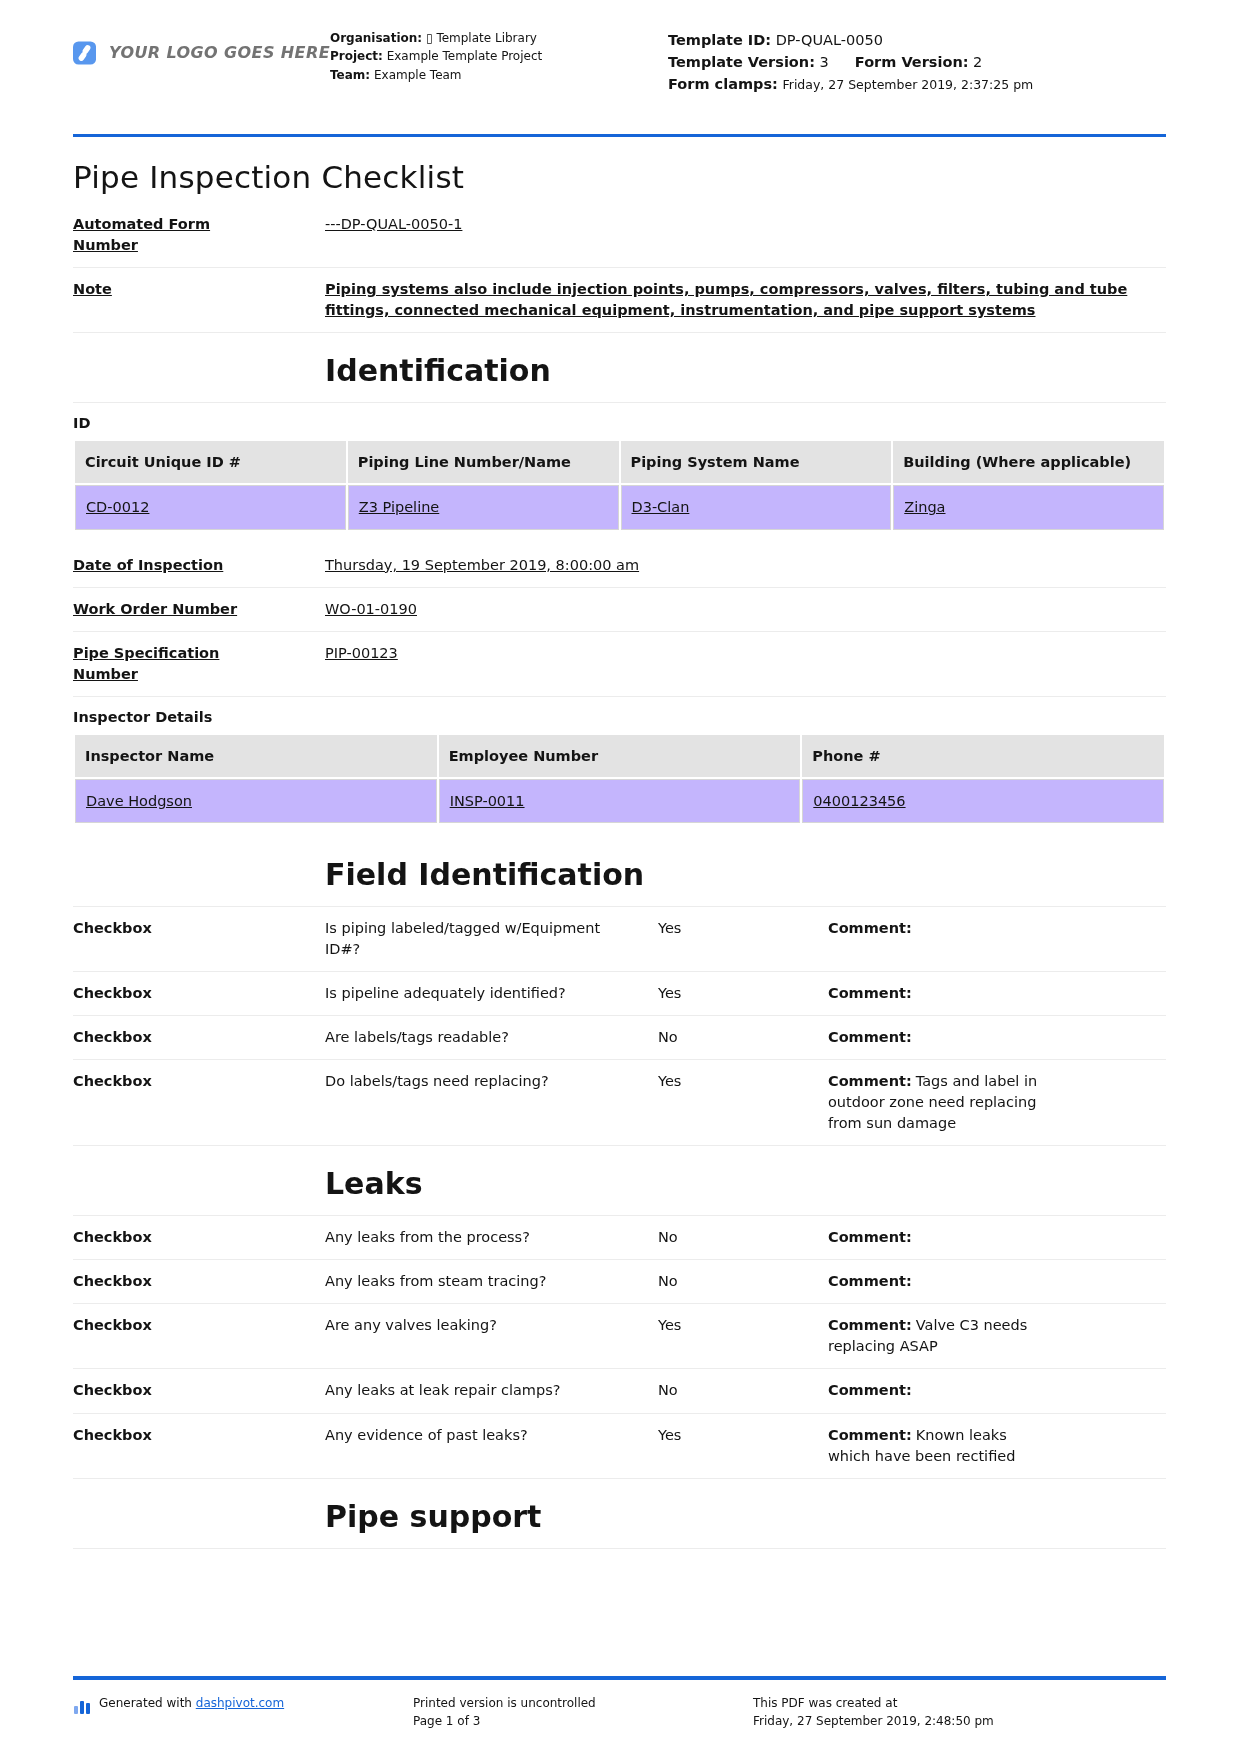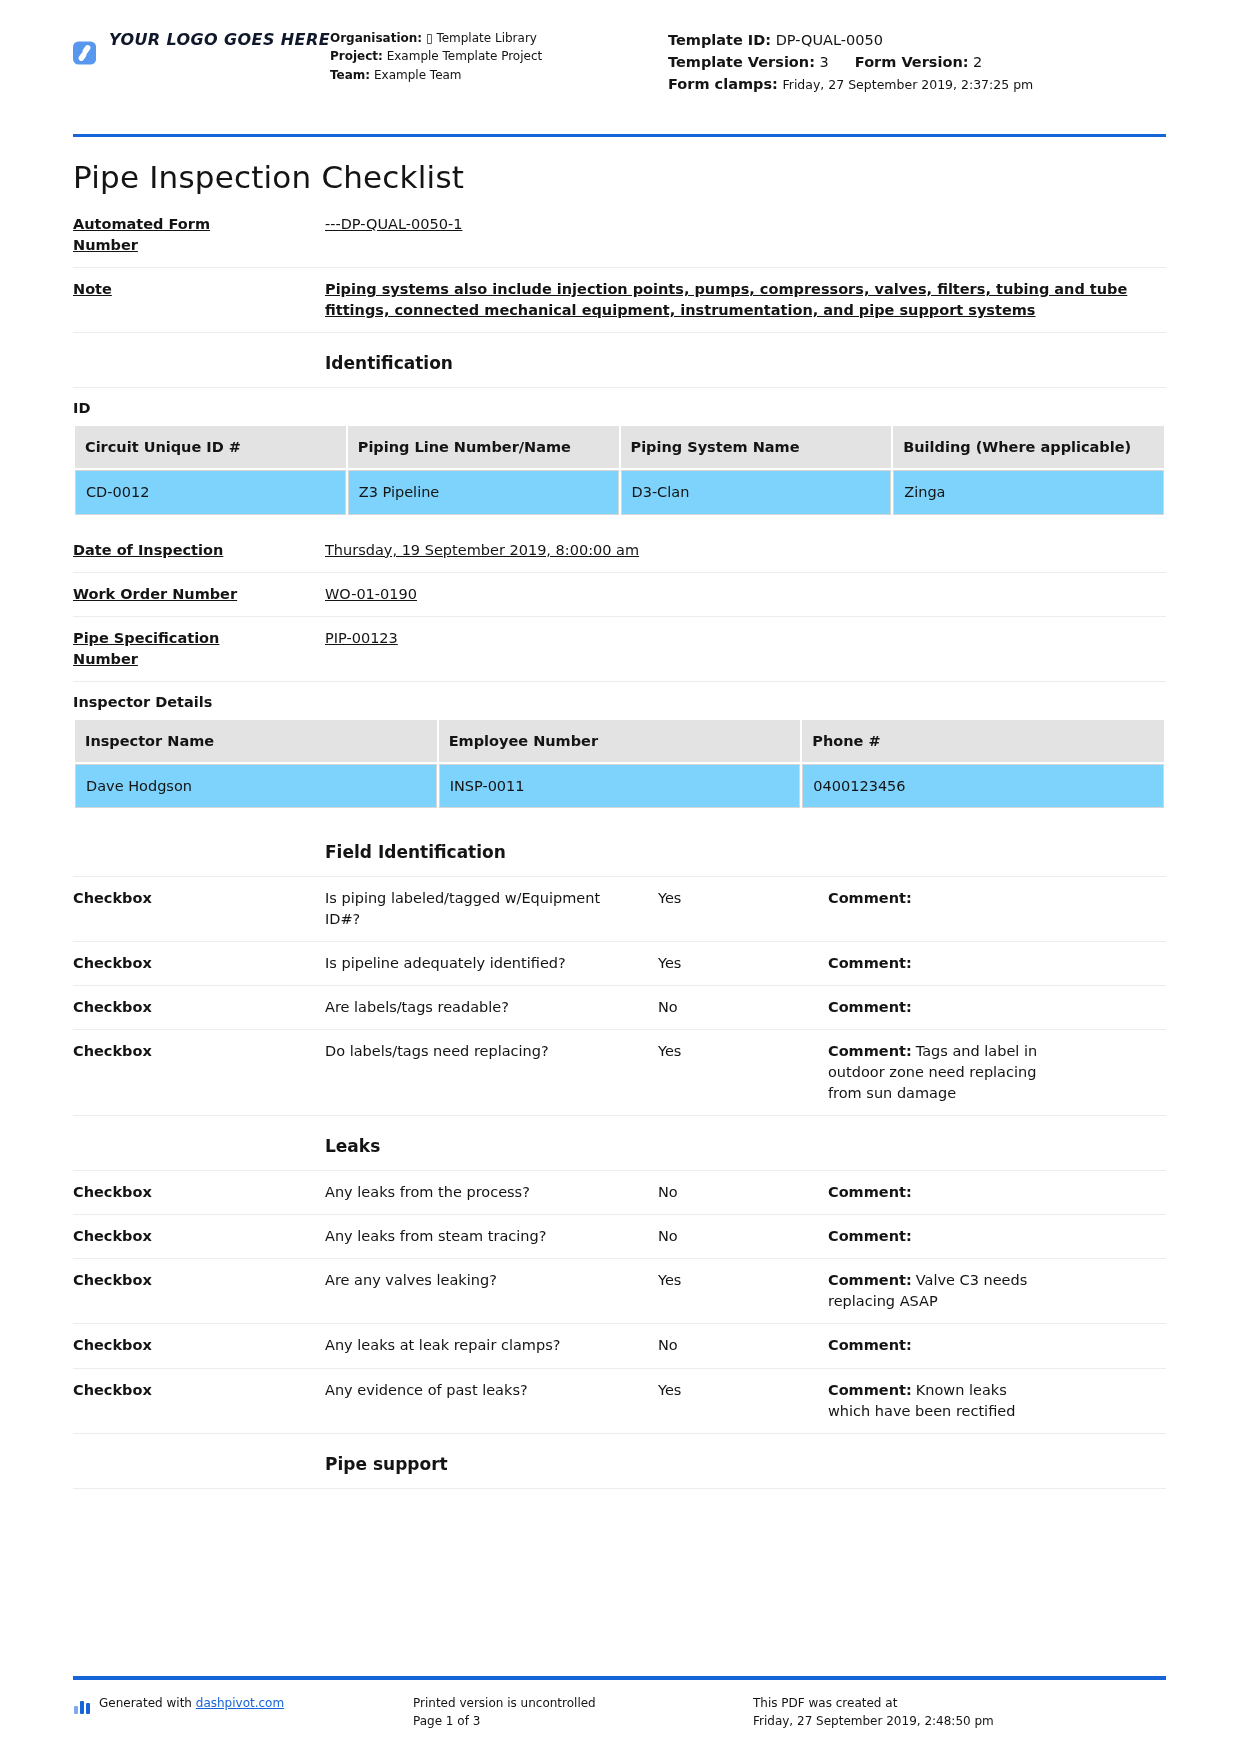--- a/index.html
+++ b/index.html
@@ -6,42 +6,42 @@
   body{
     width:1239px;height:1754px;background:#fff;color:#141414;
     font-family:"DejaVu Sans","Liberation Sans",sans-serif;
     overflow:hidden;
   }
   .page{box-sizing:border-box;height:1754px;padding:0 73px;display:flex;flex-direction:column;}
   .b{font-weight:bold;}
   
   .hdr{display:flex;align-items:flex-start;padding-top:30px;min-height:100px;}
   .logo-wrap{width:257px;flex-shrink:0;display:flex;align-items:flex-start;gap:13px;}
-  .logo-text{color:#0f172a;font-style:italic;font-weight:bold;font-size:16px;letter-spacing:.4px;white-space:nowrap;}
+  .logo-text{color:#737373;font-style:italic;font-weight:bold;font-size:16px;letter-spacing:.4px;margin-top:13px;white-space:nowrap;}
   .meta-left{width:338px;flex-shrink:0;font-size:12px;line-height:1.45;}
   .meta-right{flex:1;font-size:14.5px;line-height:1.45;}
   .meta-line{margin-bottom:1px;}
   .small{font-size:12.5px;}
   .ml{margin-left:26px;}
   .rule-blue{height:3px;background:#1565d8;margin-top:4px;}
   
   .title{font-size:31px;padding:22px 0 8px;letter-spacing:.2px;}
   
   .frow{display:flex;align-items:flex-start;padding:11px 0;border-bottom:1px solid #ececec;font-size:14.5px;line-height:1.45;text-decoration:underline;}
   .flabel{width:180px;margin-right:72px;flex-shrink:0;font-weight:bold;}
   .fvalue{flex:1;}
   .note-val{font-weight:bold;}
   
-  .sec-heading{padding:20px 0 14px 252px;font-size:17px;font-weight:bold;border-bottom:1px solid #ececec;}
+  .sec-heading{padding:20px 0 14px 252px;font-size:30px;font-weight:bold;border-bottom:1px solid #ececec;}
   
   .tbl-block{padding:12px 0 12px;}
   .mini-label{font-weight:bold;font-size:14.5px;margin-bottom:8px;}
   table{width:100%;border-collapse:separate;border-spacing:2px;font-size:14.5px;}
   th{background:#e3e3e3;text-align:left;font-weight:bold;padding:11px 10px;vertical-align:bottom;line-height:1.4;margin-top:32px;}
-  td{border:1px solid #d6d6d6;padding:11px 10px;background:#7dd3fc;line-height:1.4;}
+  td{border:1px solid #d6d6d6;padding:11px 10px;background:#c4b5fd;line-height:1.4;text-decoration:underline;}
   
   .crow{display:flex;align-items:flex-start;padding:11px 0;border-bottom:1px solid #ececec;font-size:14.5px;line-height:1.45;}
   .c1{width:180px;margin-right:72px;flex-shrink:0;font-weight:bold;}
   .c2{width:300px;flex-shrink:0;}
   .c3{width:80px;margin-left:33px;flex-shrink:0;}
   .c4{width:212px;margin-left:90px;flex-shrink:0;}
   .c4 .b{margin-right:4px;}
   
   .footer{margin-top:auto;padding-bottom:24px;}
   .footer-rule{height:4px;background:#1565d8;margin-bottom:15px;}

